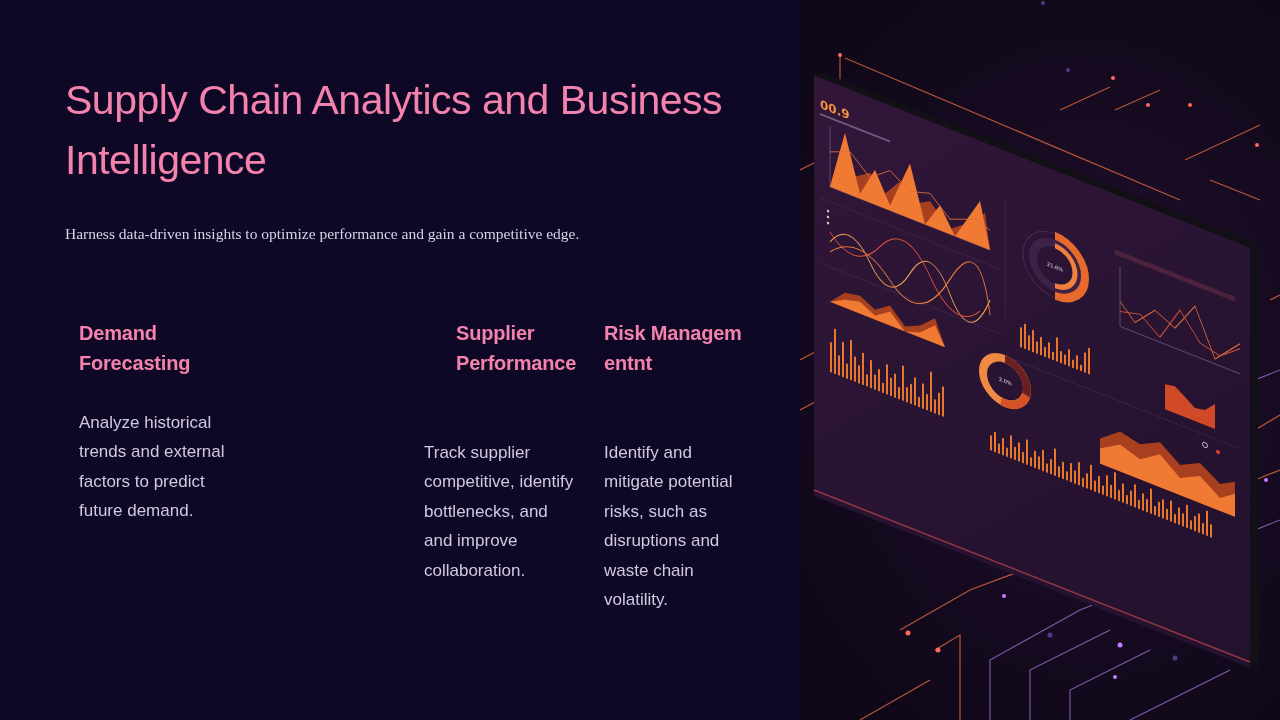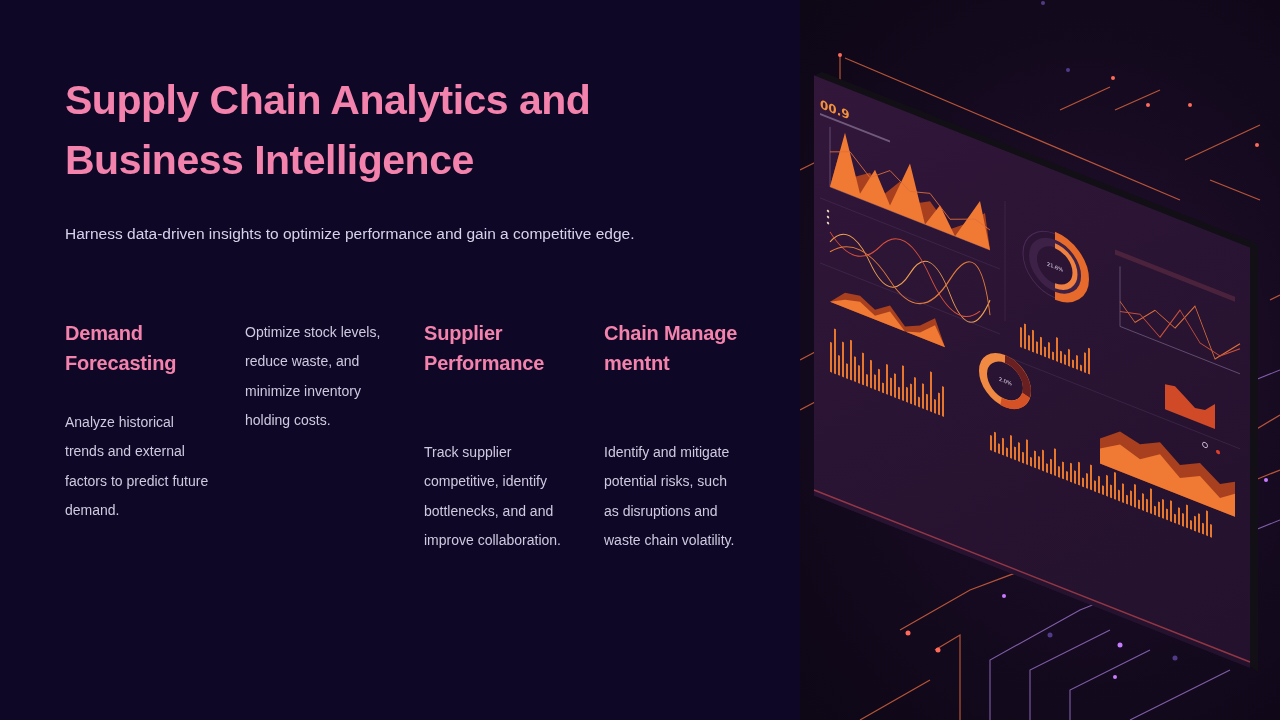--- a/index.html
+++ b/index.html
@@ -8,67 +8,66 @@
       background: #0e0826;
       font-family: "Liberation Sans", "DejaVu Sans", sans-serif;
       position: relative;
     }
     .left-panel {
       position: absolute; left: 0; top: 0; width: 800px; height: 720px;
       background: #0e0826;
     }
     .title {
       position: absolute; left: 65px; top: 70px; width: 700px;
-      color: #f382ac; font-weight: bold; font-size: 41px; line-height: 60px;
+      color: #f382ac; font-weight: normal; font-size: 41px; line-height: 60px;
       letter-spacing: -0.5px;
     }
     .subtitle {
       position: absolute; left: 65px; top: 224px; width: 720px;
-      color: #d8d2ea; font-size: 15.5px; line-height: 20px;
+      color: #d8d2ea; font-size: 15.5px; line-height: 20px; font-family: Liberation Serif, serif;
     }
     .card {
       position: absolute; top: 318px; width: 150px;
     }
     .card-title {
       color: #f382ac; font-weight: bold; font-size: 20px; line-height: 30px;
       letter-spacing: -0.2px;
     }
     .card-desc {
-      color: #d0c9e0; font-size: 14px; line-height: 29.4px;
+      color: #d0c9e0; font-size: 17px; line-height: 29.4px;
     }
     .right-panel {
       position: absolute; left: 800px; top: 0; width: 480px; height: 720px;
       background: radial-gradient(ellipse at 60% 50%, #23102e 0%, #150a1f 55%, #0d0716 100%);
       overflow: hidden;
     }
     .right-panel svg { position: absolute; left: 0; top: 0; }
   </style>
 </head>
 <body>
 
 <div class="left-panel">
   <h1 class="title">Supply Chain Analytics and Business Intelligence</h1>
   <p class="subtitle">Harness data-driven insights to optimize performance and gain a competitive edge.</p>
 
-  <div class="card" style="left:65px;">
+  <div class="card" style="left:79px;">
     <div class="card-title" style="height:90px;">Demand Forecasting</div>
     <div class="card-desc">Analyze historical trends and external factors to predict future demand.</div>
   </div>
 
   <div class="card" style="left:245px;">
-    <div class="card-desc">Optimize stock levels, reduce waste, and minimize inventory holding costs.</div>
   </div>
 
   <div class="card" style="left:424px;">
-    <div class="card-title" style="height:120px;">Supplier Performance</div>
+    <div class="card-title" style="height:120px;margin-left:32px;">Supplier Performance</div>
     <div class="card-desc">Track supplier competitive, identify bottlenecks, and and improve collaboration.</div>
   </div>
 
   <div class="card" style="left:604px; width:140px;">
-    <div class="card-title" style="height:120px; word-break:break-all;">Chain Managementnt</div>
+    <div class="card-title" style="height:120px; word-break:break-all;">Risk Managementnt</div>
     <div class="card-desc">Identify and mitigate potential risks, such as disruptions and waste chain volatility.</div>
   </div>
 </div>
 
 <div class="right-panel">
   <svg width="480" height="720" viewBox="0 0 480 720">
 
     <g stroke="#e0673f" stroke-width="1.2" fill="none" opacity="0.8">
       <path d="M40 55 L40 80"></path>
       <path d="M45 58 L380 200"></path>

